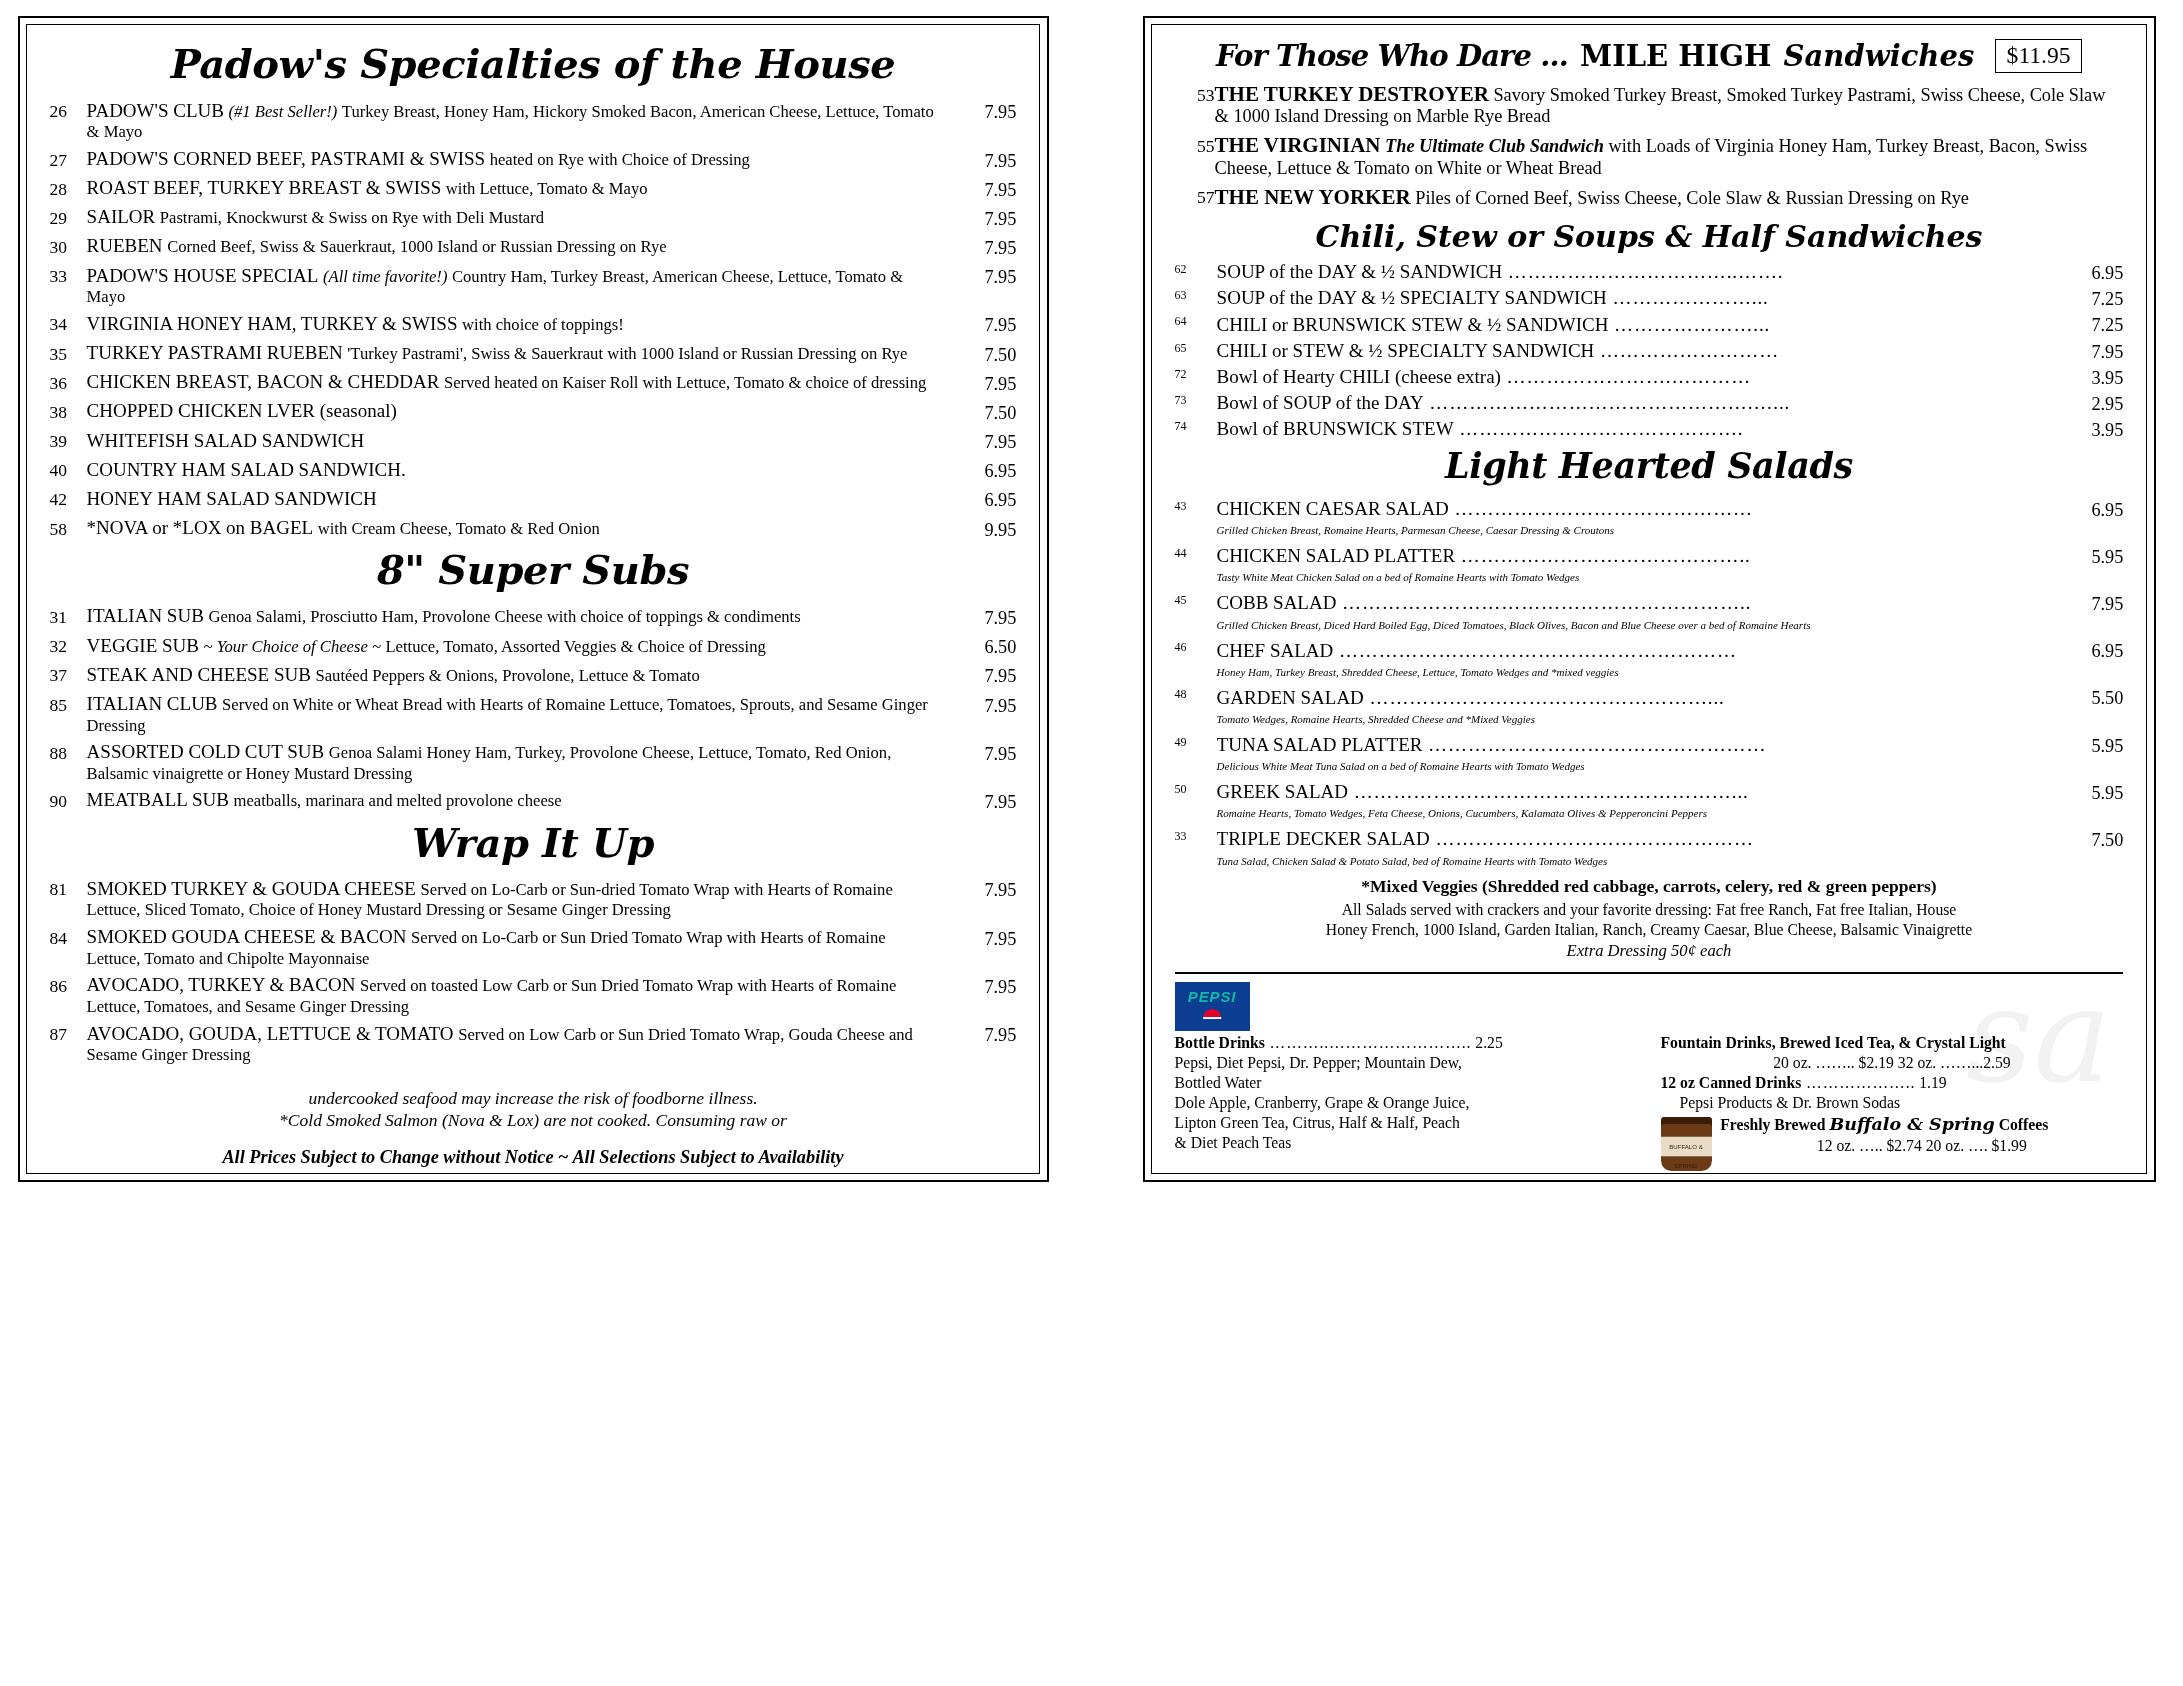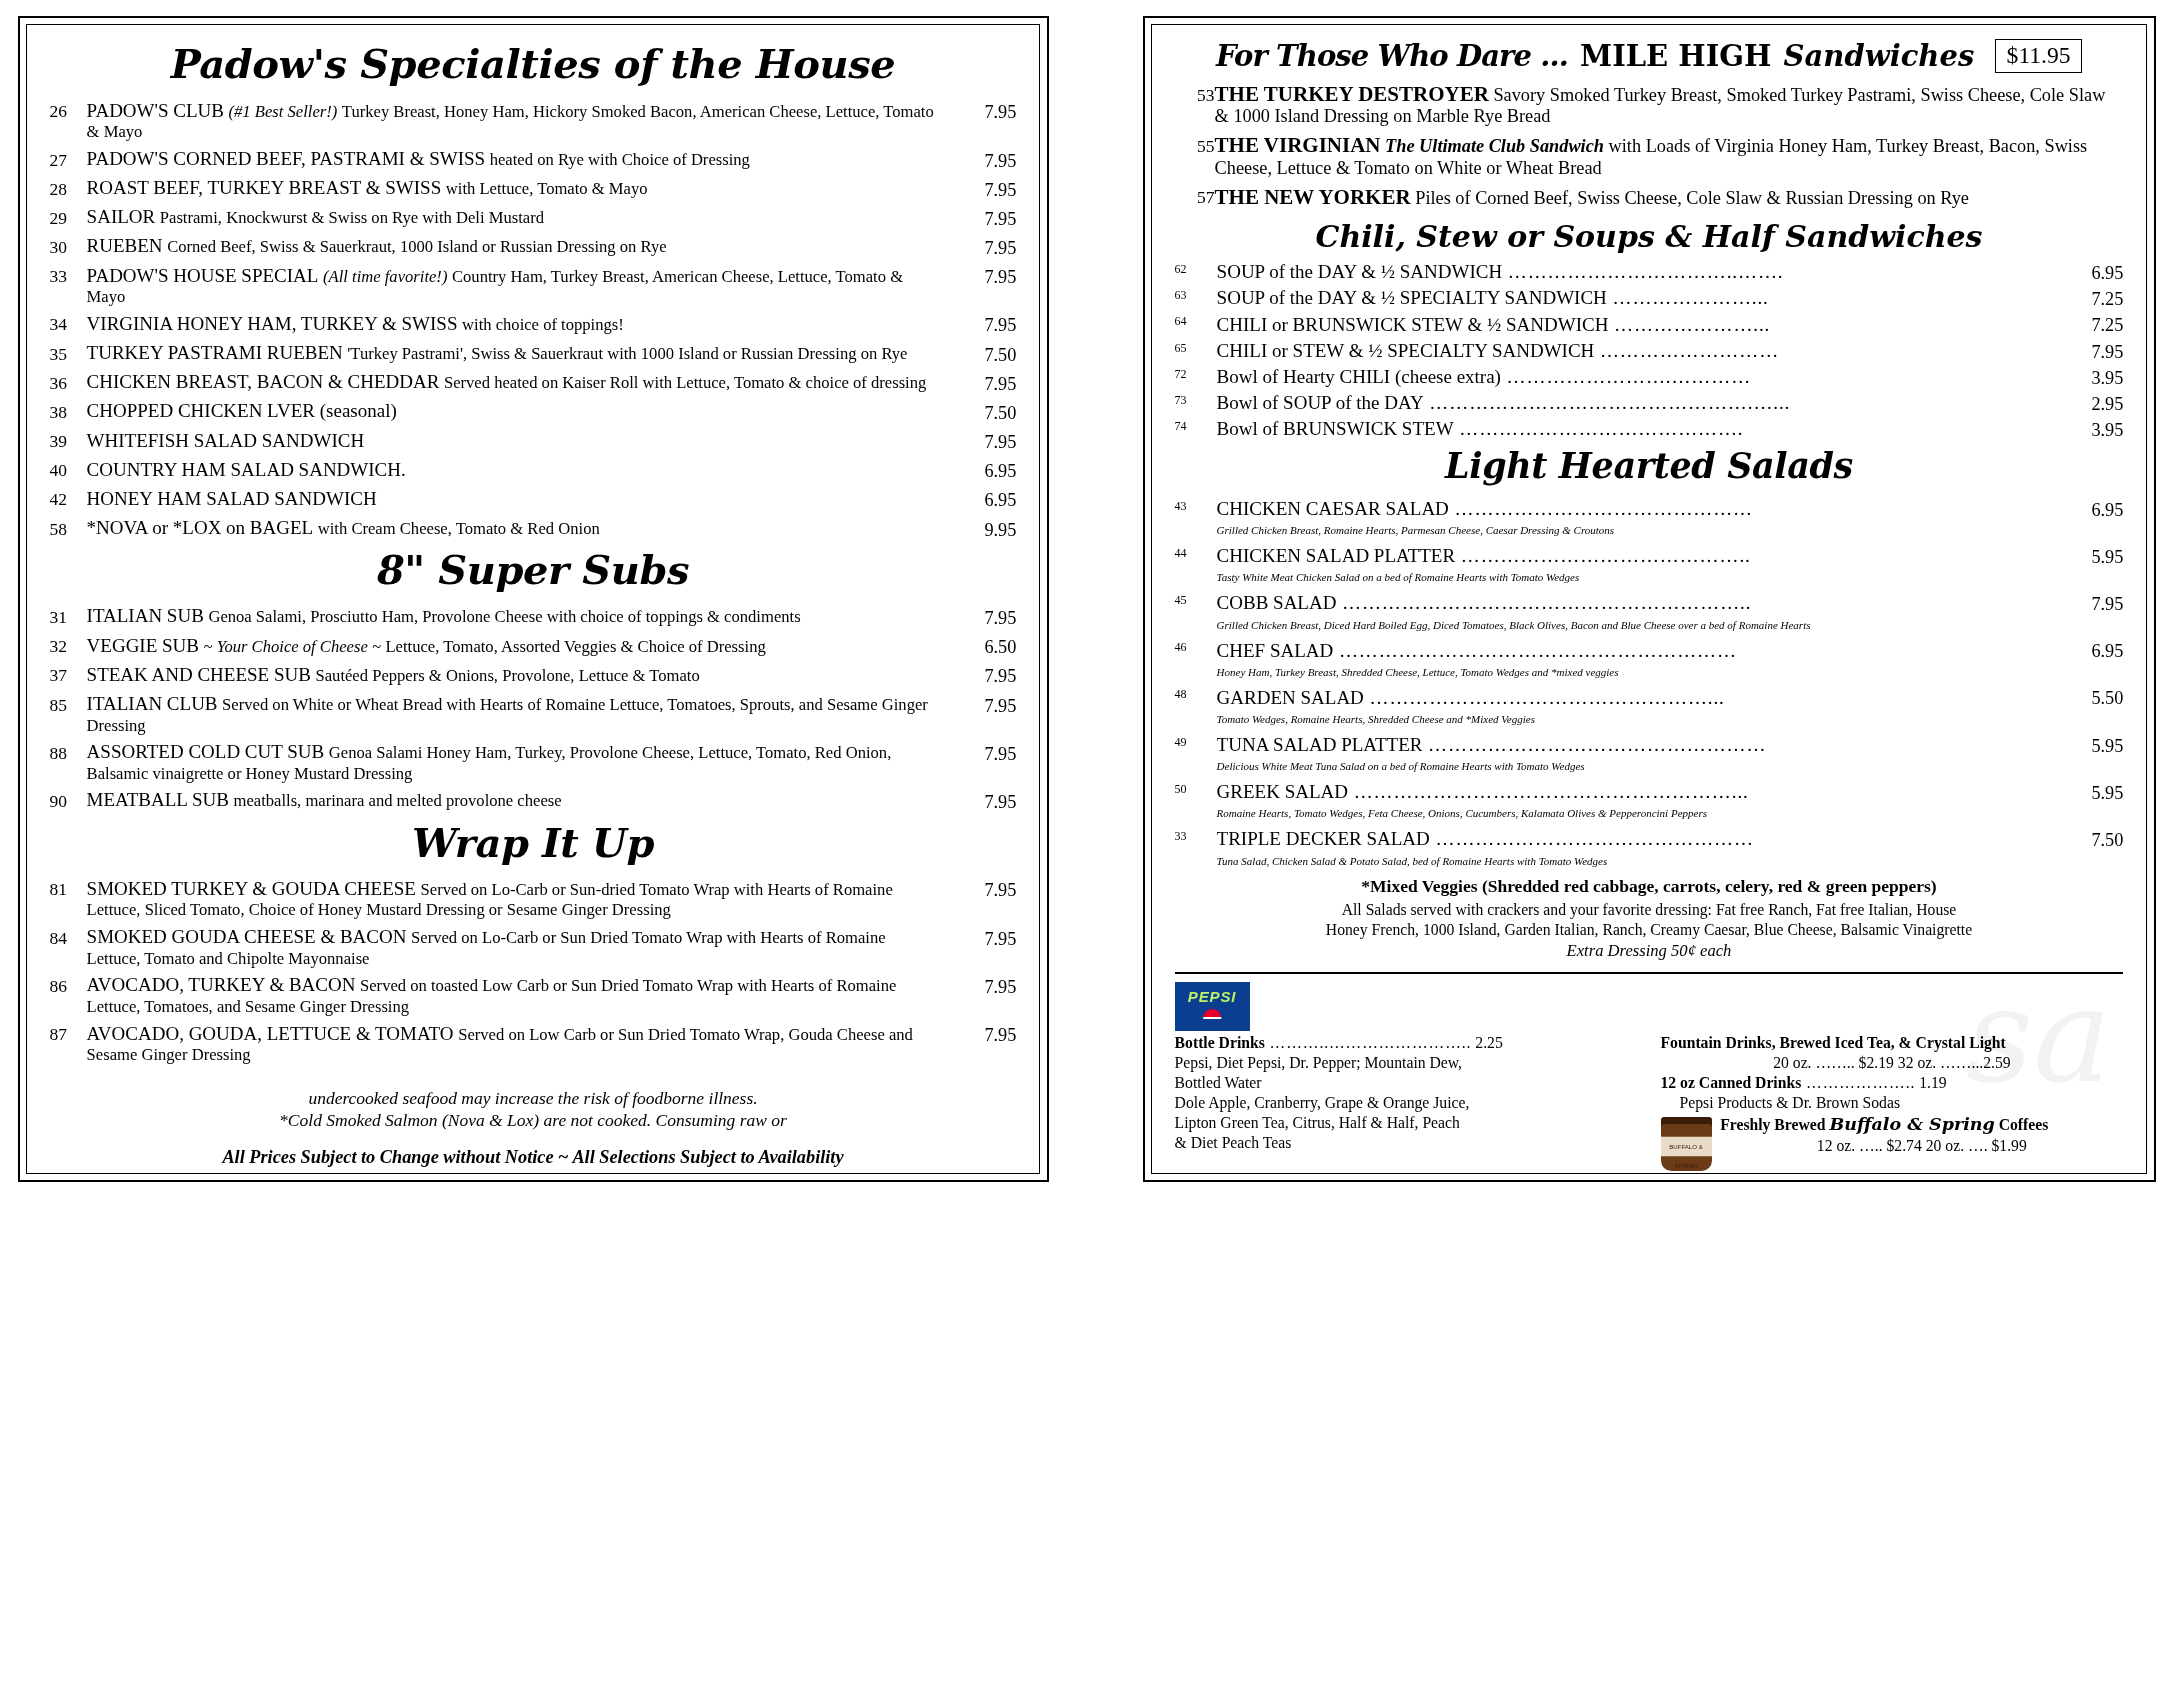--- a/index.html
+++ b/index.html
@@ -227,21 +227,21 @@
     height: 49px;
     background: #0b3d91;
     position: relative;
     flex: 0 0 75px;
     margin-top: 3.5px;
   }
   .pepsi-logo .txt {
     position: absolute;
     top: 6.1px; left: 0; right: 0;
     text-align: center;
-    color: #bef264;
+    color: #14b8a6;
     font-family: "Liberation Sans", sans-serif;
     font-weight: bold;
     font-style: italic;
     font-size: 15px;
     letter-spacing: 0.9px;
   }
   .pepsi-logo .ball {
     position: absolute;
     bottom: 4.4px;
     left: 50%;

